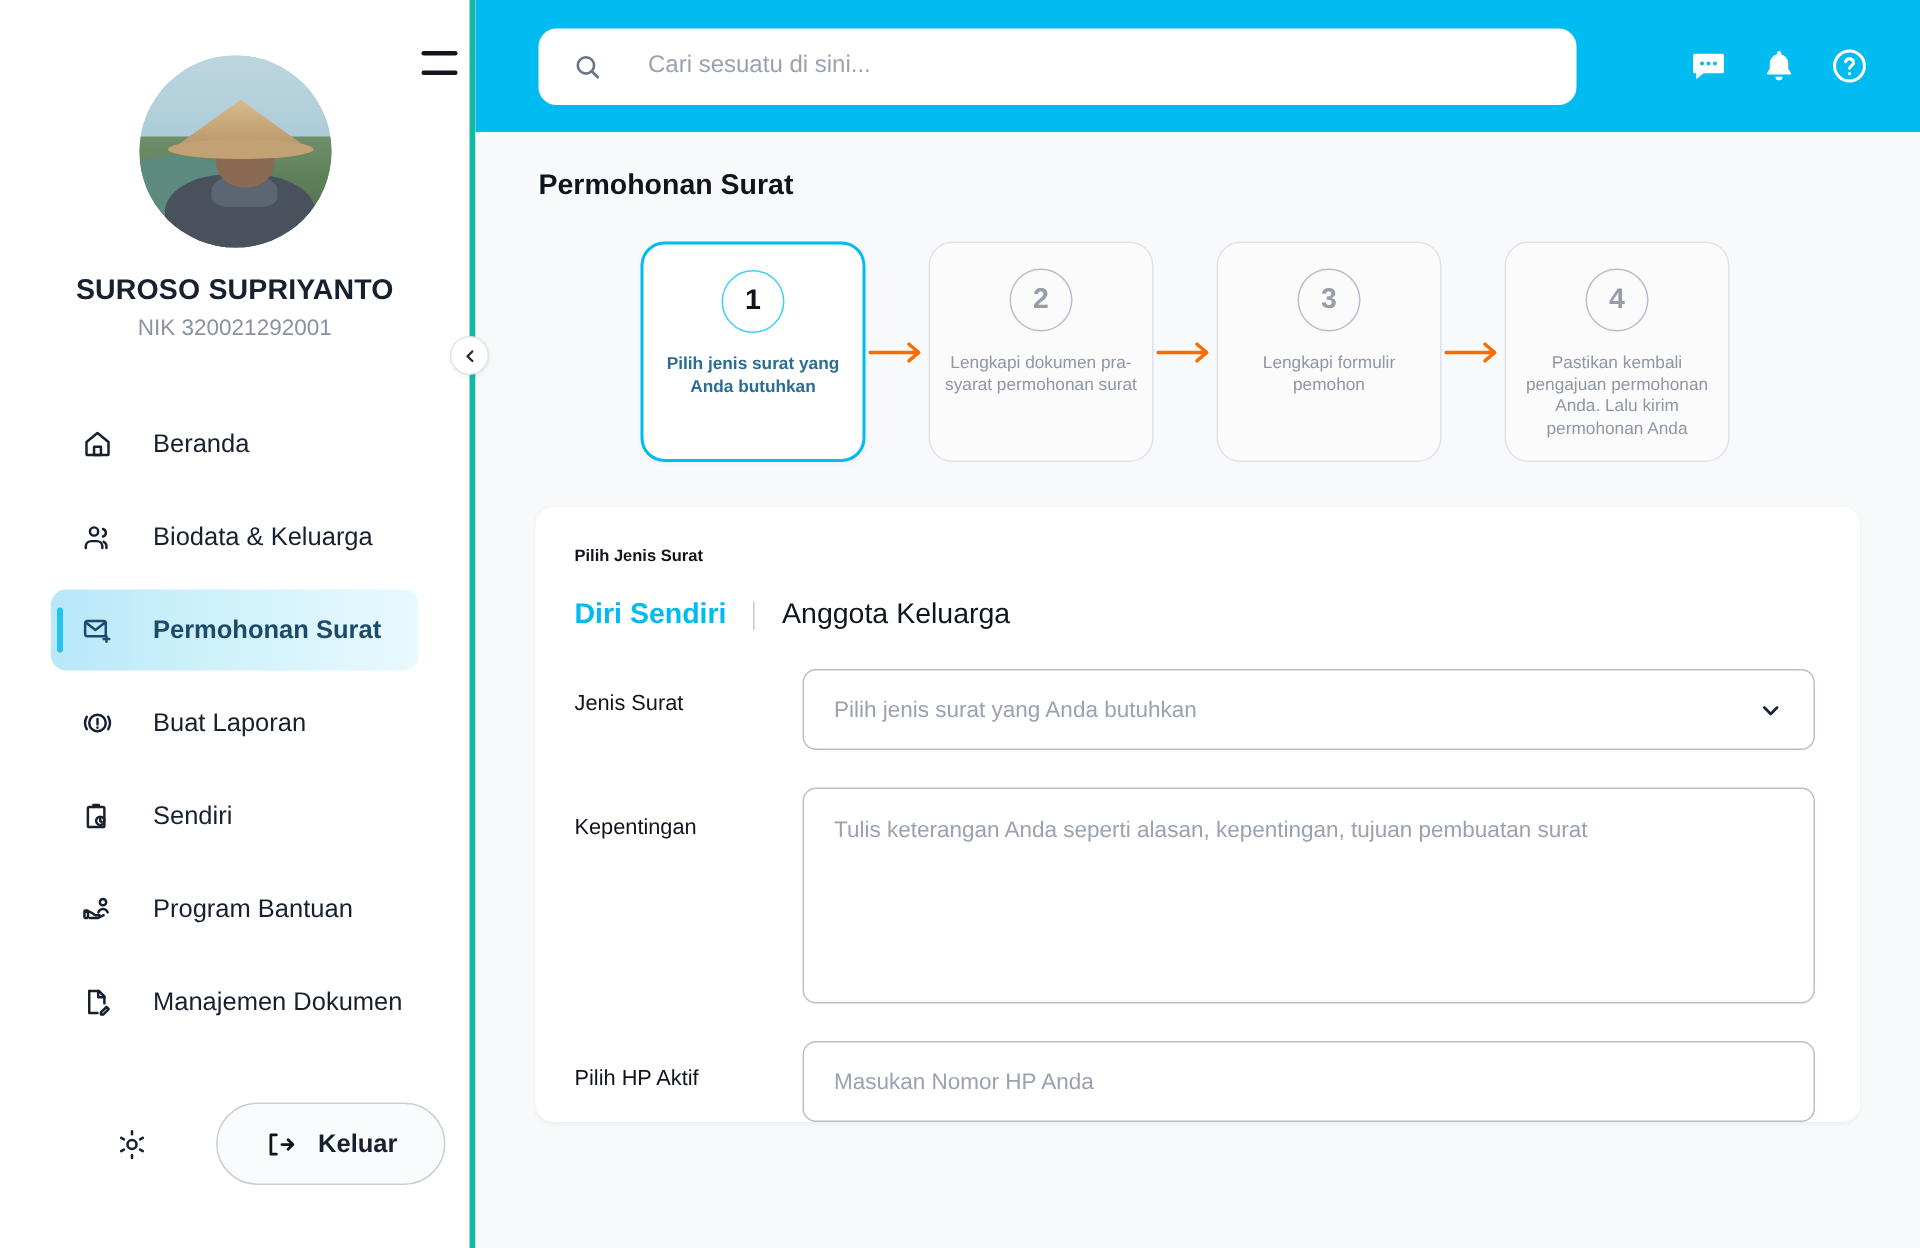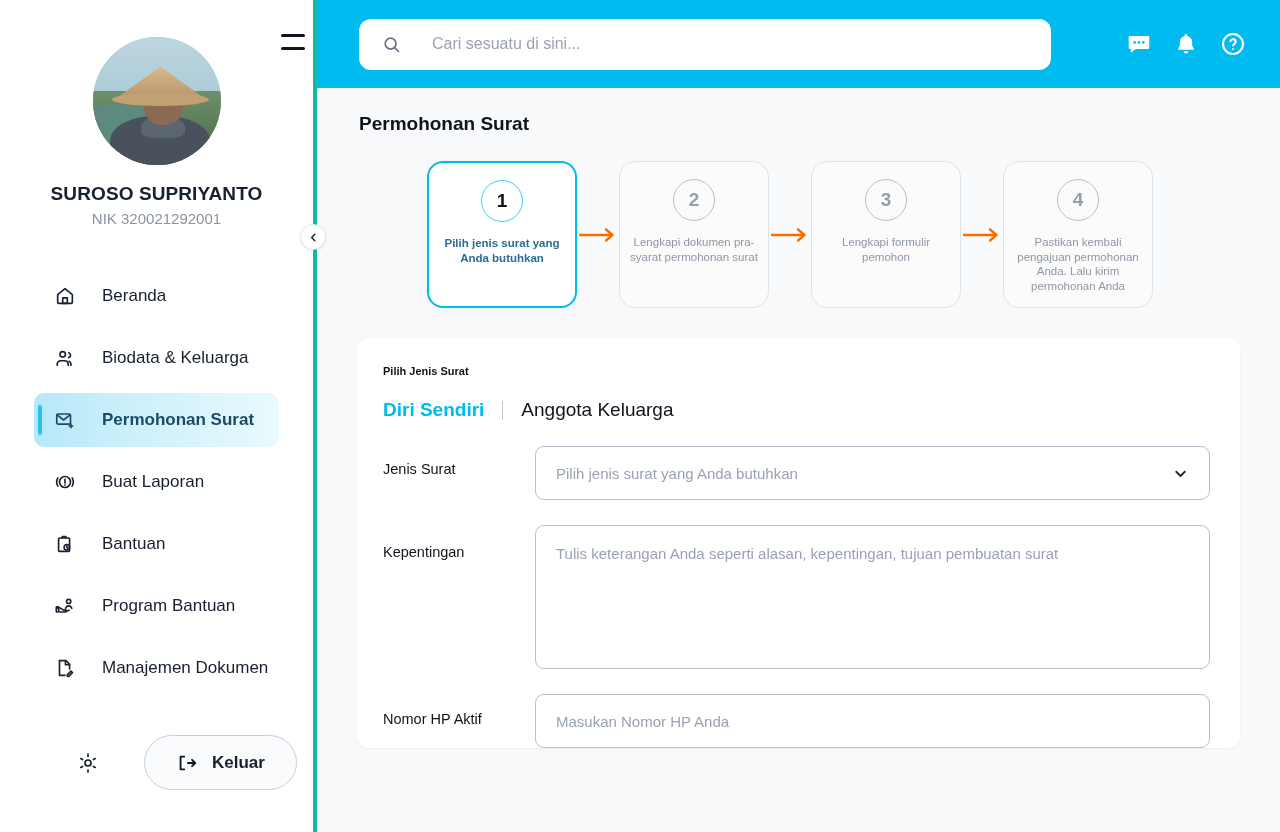--- a/index.html
+++ b/index.html
@@ -282,21 +282,21 @@
 
       <div class="nav-item">
         <span class="ico">
           <svg viewBox="0 0 24 24" fill="none" stroke="#17202e" stroke-width="1.8" stroke-linecap="round" stroke-linejoin="round">
             <path d="M6 5.5h10a1 1 0 0 1 1 1V19a1 1 0 0 1-1 1H6a1 1 0 0 1-1-1V6.5a1 1 0 0 1 1-1z"></path>
             <path d="M9 5.5V4h4v1.5"></path>
             <circle cx="14" cy="15.5" r="3"></circle>
               <path d="M14 14v1.6l1 .8"></path>
           </svg>
         </span>
-        <span>Bantuan</span>
+        <span>Sendiri</span>
       </div>
 
       <div class="nav-item">
         <span class="ico">
           <svg viewBox="0 0 24 24" fill="none" stroke="#17202e" stroke-width="1.8" stroke-linecap="round" stroke-linejoin="round">
             <circle cx="16" cy="7" r="2.3"></circle>
             <path d="M12.6 14.5a4 4 0 0 1 3.4-2.6 4 4 0 0 1 3.4 2.6"></path>
             <path d="M3 14h3.5l4 2.5h3"></path>
             <rect x="2.5" y="13" width="2.6" height="5.5" rx="0.6"></rect>
             <path d="M6.5 18.5h6l4-2"></path>
@@ -443,21 +443,21 @@
             </svg>
           </div>
         </div>
 
         <div class="field-row">
           <div class="field-label mid">Kepentingan</div>
           <textarea class="ctl" placeholder="Tulis keterangan Anda seperti alasan, kepentingan, tujuan pembuatan surat" style=""></textarea>
         </div>
 
         <div class="field-row">
-          <div class="field-label low">Nomor HP Aktif</div>
+          <div class="field-label low">Pilih HP Aktif</div>
           <input class="ctl" type="text" value="" placeholder="Masukan Nomor HP Anda" style="">
         </div>
       </section>
     </main>
   </div>
 
   <div class="ham-wrap">
     <div class="hamburger">
       <span></span>
         <span></span>

